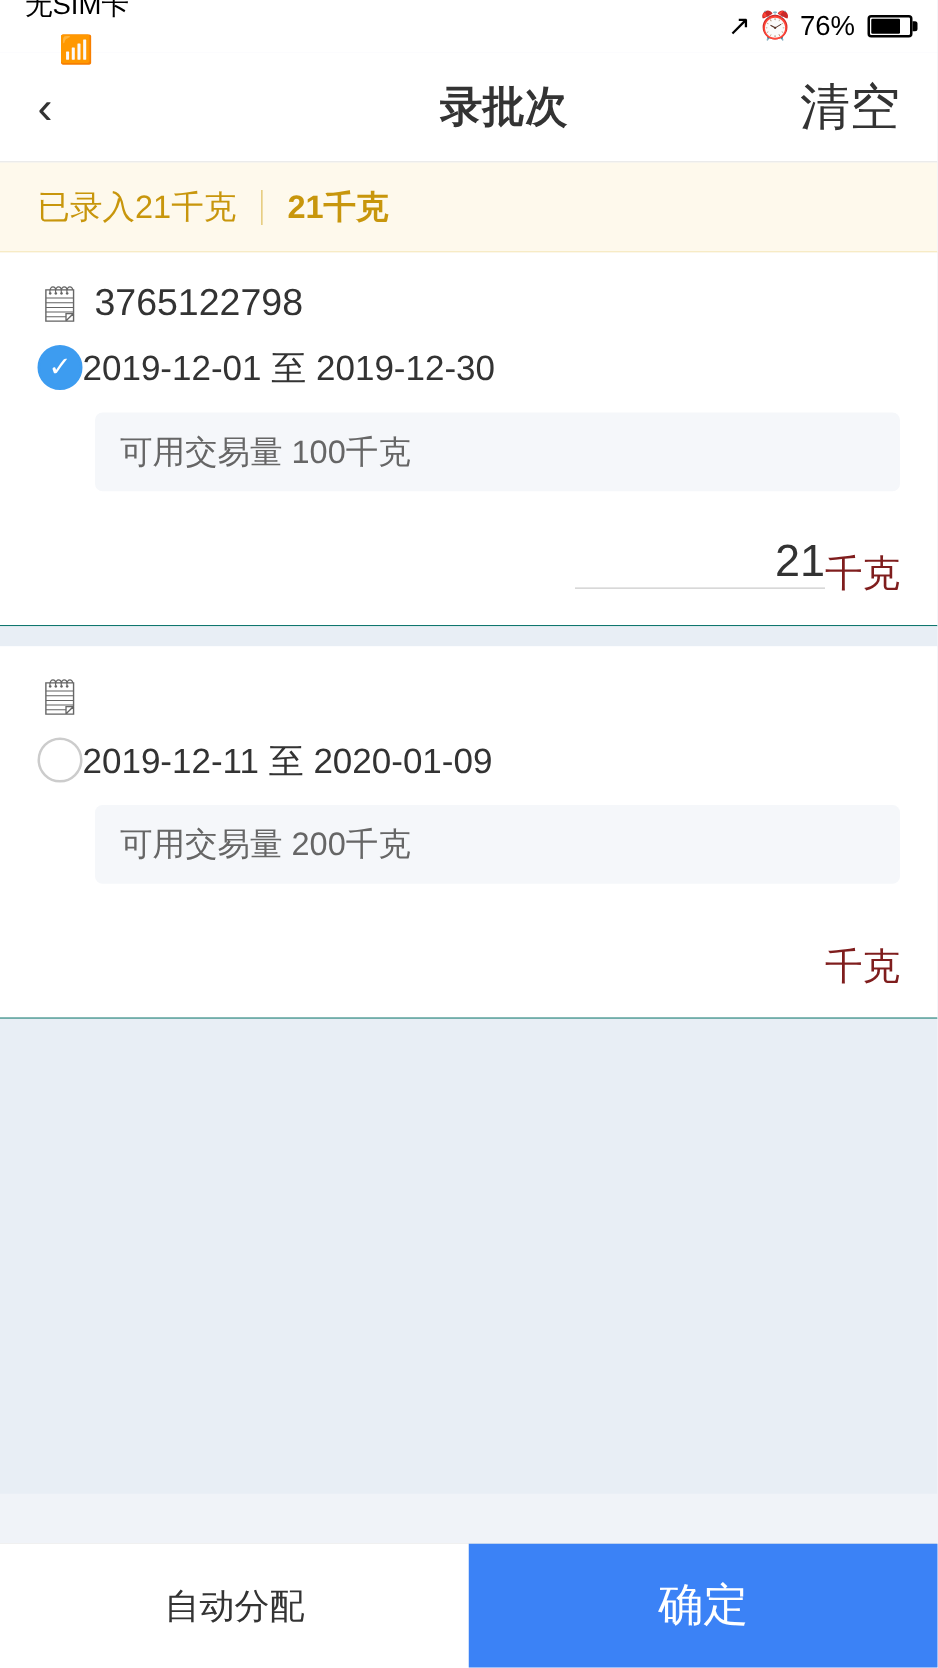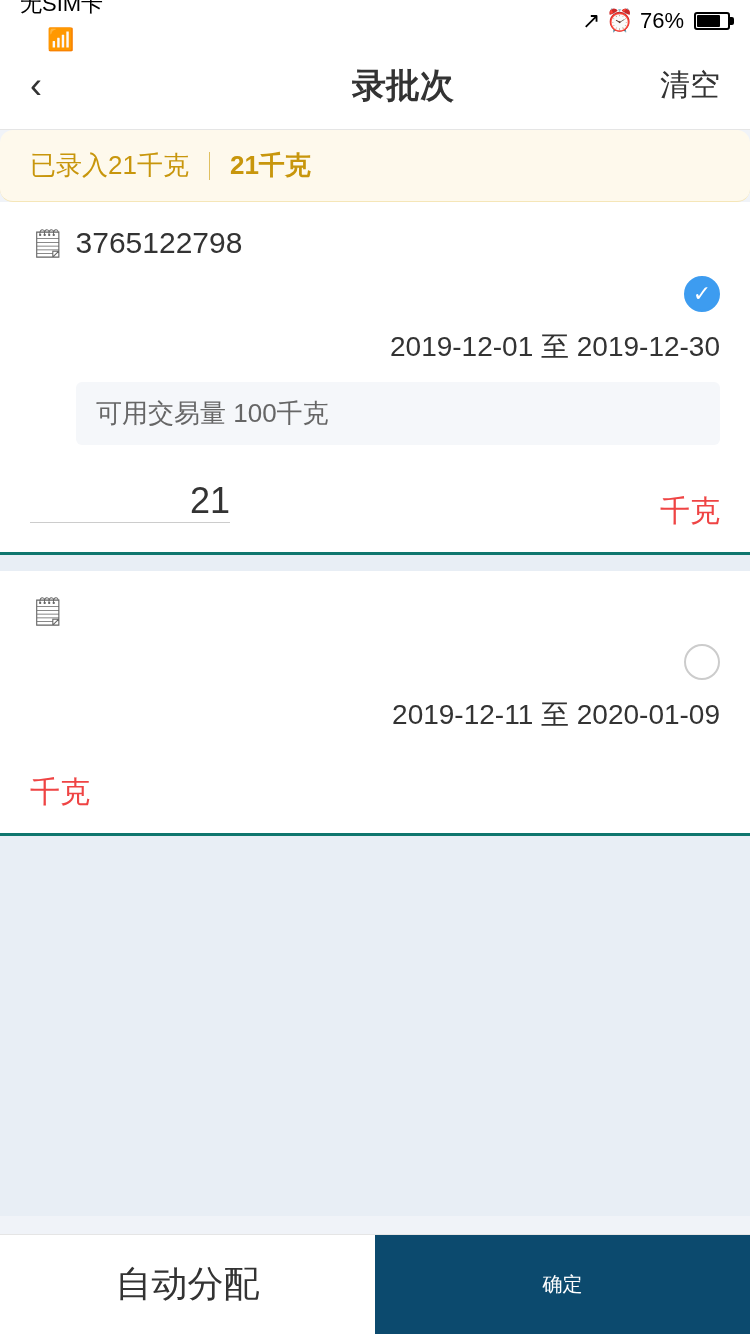--- a/index.html
+++ b/index.html
@@ -94,34 +94,33 @@
     .nav-title {
       font-size: 34px;
       font-weight: 600;
       color: #333;
       position: absolute;
       left: 50%;
       transform: translateX(-50%);
       margin-left: 28px;
     }
     .nav-clear {
-      font-size: 30px;
+      font-size: 40px;
       color: #333;
       cursor: pointer;
     }
 
     
     .summary-banner {
       background: #fef9ec;
       padding: 18px 30px;
       display: flex;
       align-items: center;
       gap: 20px;
       border-bottom: 1px solid #f5e6b8;
-      border-radius: 13px;
     }
     .summary-text {
       font-size: 26px;
       color: #c8960c;
     }
     .summary-divider {
       width: 1px;
       height: 28px;
       background: #e0c060;
     }
@@ -148,23 +147,22 @@
       color: #666;
     }
     .batch-id {
       font-size: 30px;
       color: #333;
       font-weight: 500;
     }
     .batch-date-row {
       padding: 8px 30px 8px 30px;
       display: flex;
-      align-items: flex-end;
-      gap: 16px;
-      flex-direction: column;
+      align-items: flex-start;
+      gap: 0;
     }
     .batch-radio {
       width: 36px;
       height: 36px;
       border-radius: 50%;
       border: 2px solid #ccc;
       display: flex;
       align-items: center;
       justify-content: center;
       flex-shrink: 0;
@@ -189,43 +187,42 @@
       border-radius: 6px;
       padding: 14px 20px;
       font-size: 26px;
       color: #666;
     }
 
     
     .quantity-row {
       display: flex;
       align-items: center;
-      justify-content: space-between;
+      justify-content: flex-end;
       padding: 10px 30px 20px 30px;
-      gap: 10px;
-      border-bottom: 3px solid #0f766e;
+      border-bottom: 1px solid #0f766e;
     }
     .quantity-input {
       font-size: 36px;
       color: #333;
       font-weight: 500;
       border: none;
       outline: none;
       text-align: right;
       background: transparent;
       width: 200px;
       border-bottom: 1px solid #ccc;
     }
     .quantity-input::placeholder {
       color: #ccc;
       font-size: 26px;
     }
     .quantity-unit {
       font-size: 30px;
-      color: #ef4444;
+      color: #7f1d1d;
       margin-top: 20px;
     }
 
     
     .section-separator {
       height: 16px;
       background: #e8eef5;
     }
 
     
@@ -244,34 +241,34 @@
       height: 100px;
       display: flex;
       background: #fff;
       border-top: 1px solid #e5e5e5;
     }
     .btn-auto {
       flex: 1;
       display: flex;
       align-items: center;
       justify-content: center;
-      font-size: 36px;
+      font-size: 28px;
       color: #333;
       background: #fff;
       border: none;
       cursor: pointer;
     }
     .btn-confirm {
       flex: 1;
       display: flex;
       align-items: center;
       justify-content: center;
-      font-size: 20px;
+      font-size: 36px;
       color: #fff;
-      background: #0c4a6e;
+      background: #3b82f6;
       border: none;
       cursor: pointer;
     }
   </style>
 </head>
 <body>
 
 <div class="status-bar">
   <div class="status-left">
     <span>无SIM卡</span>
@@ -318,20 +315,21 @@
 <div class="section-separator"></div>
 
 <div class="batch-item">
   <div class="batch-header">
     <span class="batch-id-icon">🗒</span>
   </div>
   <div class="batch-date-row">
     <div class="batch-radio"></div>
     <span class="batch-date">2019-12-11 至 2020-01-09</span>
   </div>
+  <div class="batch-available">可用交易量 200千克</div>
   <div class="quantity-row">
     <span class="quantity-unit">千克</span>
   </div>
 </div>
 
 <div class="empty-area"></div>
 
 <div class="bottom-bar">
   <button class="btn-auto">自动分配</button>
   <button class="btn-confirm">确定</button>

